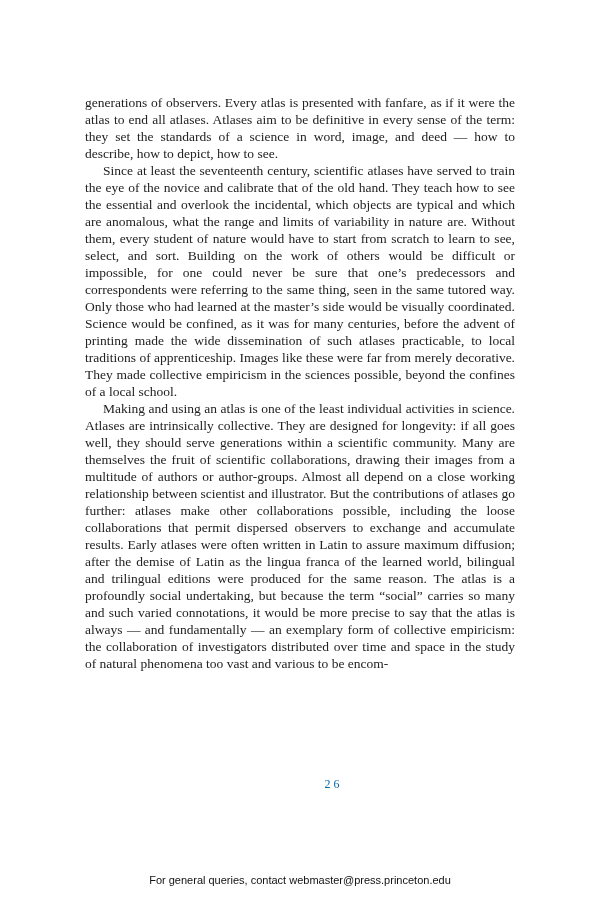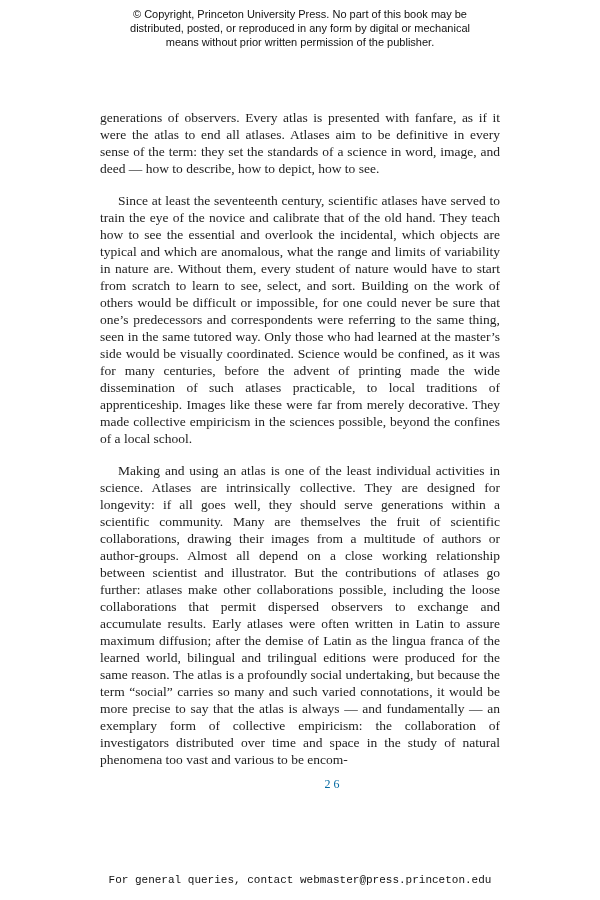--- a/index.html
+++ b/index.html
@@ -44,21 +44,21 @@
     position: absolute;
     top: 94px;
     left: 85px;
     width: 430px;
     font-size: 13.5px;
     line-height: 17px;
     text-align: justify;
     color: #222222;
   }
   .body-text p {
-    margin: 15px;
+    margin: 0;
     padding: 0;
   }
   .body-text p.indent {
     text-indent: 18px;
   }
   .page-number {
     position: absolute;
     top: 777px;
     left: 0;
     width: 100%;
@@ -69,35 +69,30 @@
     text-indent: 3px;
     color: #0369a1;
     padding-left: 32px;
   }
   .footer {
     position: absolute;
     bottom: 14px;
     left: 0;
     width: 100%;
     text-align: center;
-    font-family: Liberation Mono, monospace;
+    font-family: Liberation Sans, sans-serif;
     font-size: 11px;
     color: #111111;
   }
 </style>
 </head>
 <body>
 
 <div class="page">
 
-  <div class="copyright">
-    <div>© Copyright, Princeton University Press. No part of this book may be</div>
-    <div>distributed, posted, or reproduced in any form by digital or mechanical</div>
-    <div>means without prior written permission of the publisher.</div>
-  </div>
 
 
   <div class="body-text">
     <p>generations of observers. Every atlas is presented with fanfare, as if it were the atlas to end all atlases. Atlases aim to be definitive in every sense of the term: they set the standards of a science in word, image, and deed — how to describe, how to depict, how to see.</p>
     <p class="indent">Since at least the seventeenth century, scientific atlases have served to train the eye of the novice and calibrate that of the old hand. They teach how to see the essential and overlook the incidental, which objects are typical and which are anomalous, what the range and limits of variability in nature are. Without them, every student of nature would have to start from scratch to learn to see, select, and sort. Building on the work of others would be difficult or impossible, for one could never be sure that one’s predecessors and correspondents were referring to the same thing, seen in the same tutored way. Only those who had learned at the master’s side would be visually coordinated. Science would be confined, as it was for many centuries, before the advent of printing made the wide dissemination of such atlases practicable, to local traditions of apprenticeship. Images like these were far from merely decorative. They made collective empiricism in the sciences possible, beyond the confines of a local school.</p>
     <p class="indent">Making and using an atlas is one of the least individual activities in science. Atlases are intrinsically collective. They are designed for longevity: if all goes well, they should serve generations within a scientific community. Many are themselves the fruit of scientific collaborations, drawing their images from a multitude of authors or author-groups. Almost all depend on a close working relationship between scientist and illustrator. But the contributions of atlases go further: atlases make other collaborations possible, including the loose collaborations that permit dispersed observers to exchange and accumulate results. Early atlases were often written in Latin to assure maximum diffusion; after the demise of Latin as the lingua franca of the learned world, bilingual and trilingual editions were produced for the same reason. The atlas is a profoundly social undertaking, but because the term “social” carries so many and such varied connotations, it would be more precise to say that the atlas is always — and fundamentally — an exemplary form of collective empiricism: the collaboration of investigators distributed over time and space in the study of natural phenomena too vast and various to be encom-</p>
   </div>
 
   <div class="page-number">26</div>
 

